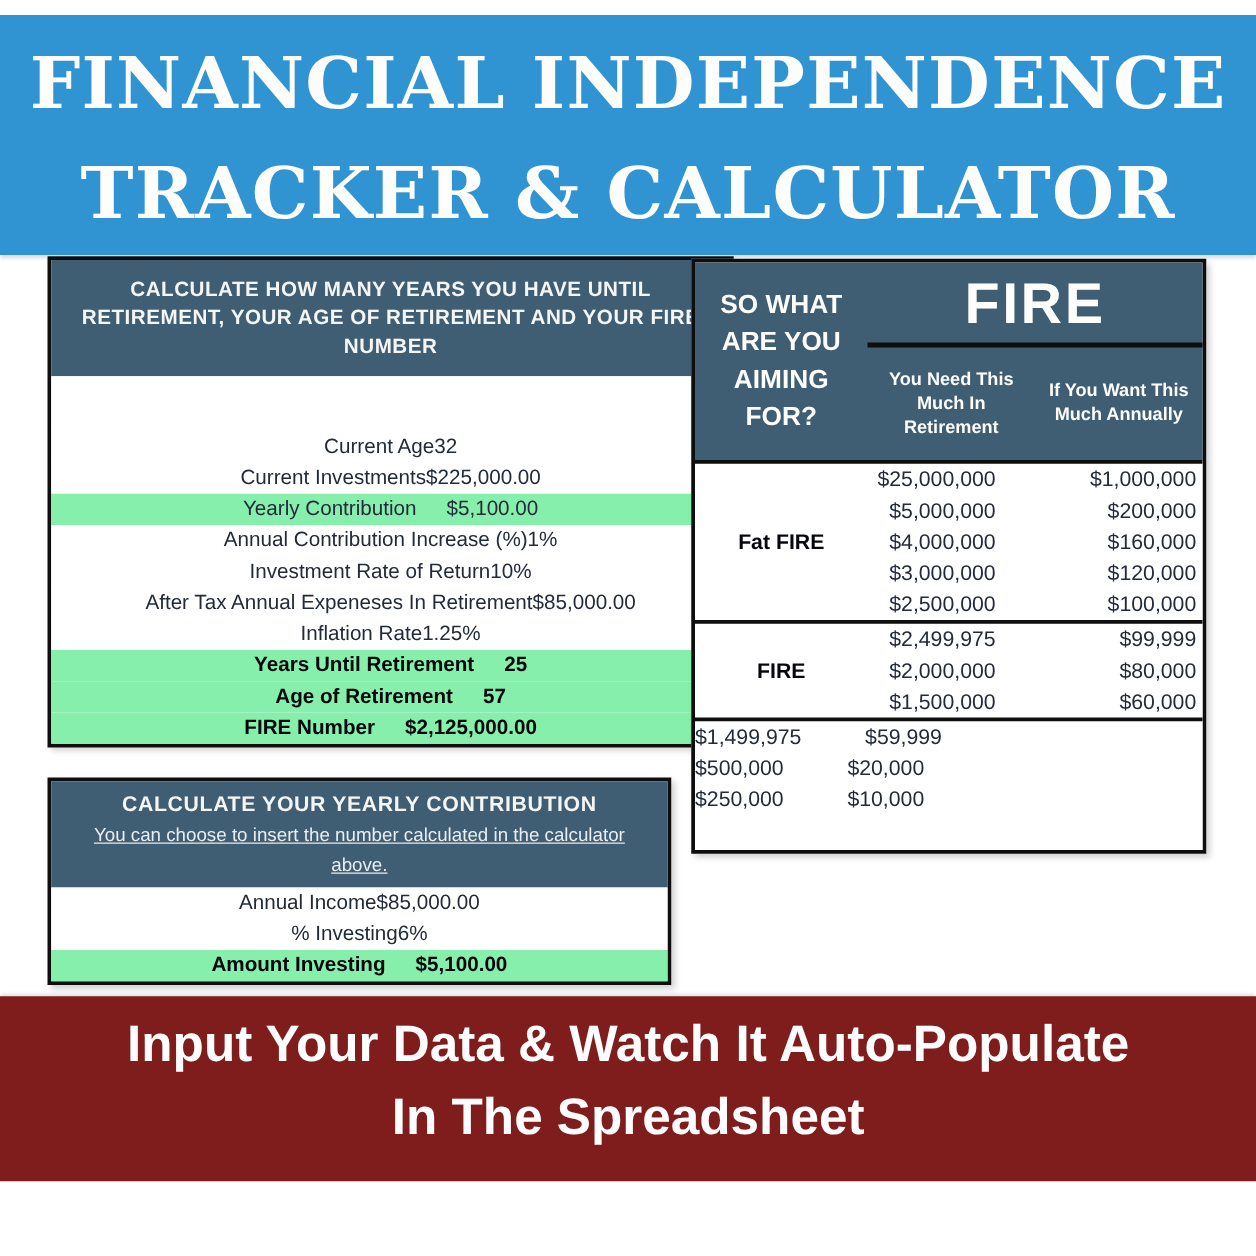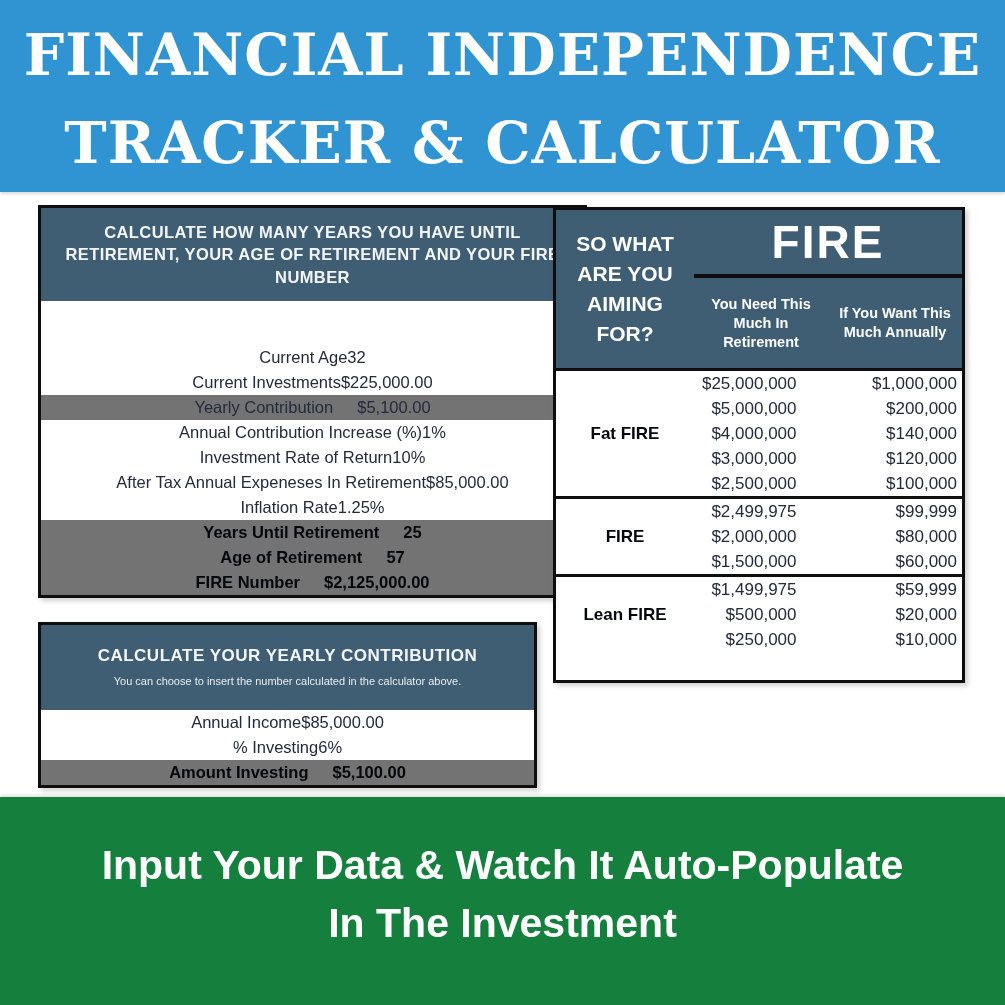--- a/index.html
+++ b/index.html
@@ -4,59 +4,59 @@
 <style>
   * { margin:0; padding:0; box-sizing:border-box; }
   html,body { background:#ffffff; }
   .canvas {
     position:relative; width:1005px; height:1005px; background:#ffffff;
     font-family:"Liberation Sans", sans-serif; overflow:hidden;
   }
 
   
   .top-banner {
-    position:absolute; left:0; top:0; width:1005px; height:192px;
+    position:absolute; left:0; top:12px; width:1005px; height:192px;
     background:#3093d2; display:flex; flex-direction:column;
     align-items:center; justify-content:center; padding-top:6px;
     box-shadow:0 2px 3px rgba(0,0,0,0.15);
   }
   .top-banner .line {
     font-family:"DejaVu Serif", serif; font-weight:700; color:#fdfdfc;
     font-size:57px; line-height:88px; letter-spacing:1px; white-space:nowrap;
   }
 
   
   .sheet-table {
     position:absolute; background:#ffffff; border:3px solid #0e0e0e;
     box-shadow:3px 3px 5px rgba(0,0,0,0.18);
   }
   .slate-head {
     background:#3f5d73; color:#f4f6f5; text-align:center;
     display:flex; flex-direction:column; align-items:center; justify-content:center;
   }
   .row { height:25px; display:flex; align-items:center; justify-content:center;
          padding:0 7px; font-size:16.5px; color:#232a3a; background:#ffffff; }
-  .row.hl { background:#737373;gap:24px; }
+  .row.hl { background:#86efac;gap:24px; }
   .row.bold { font-weight:700; color:#05070d; }
   .row .lbl { text-align:left; }
   .row .val { text-align:right; }
 
   
   .calc-table { left:38px; top:205px; width:549px; }
   .calc-table .slate-head {
     height:93px; font-size:16.5px; font-weight:700; letter-spacing:0.4px;
     line-height:22.5px; padding:6px 12px;
   }
   .blank-row { height:44px; background:#ffffff; }
 
   
   .contrib-table { left:38px; top:622px; width:499px; }
   .contrib-table .slate-head { height:85px; padding:6px 16px; }
   .contrib-title { font-size:17px; font-weight:700; letter-spacing:0.5px; line-height:26px; }
-  .contrib-sub { font-size:11px; line-height:24px; color:#e9eef0; font-weight:400; }
+  .contrib-sub { font-size:15px; line-height:24px; color:#e9eef0; font-weight:400;text-decoration:underline; }
 
   
   .fire-table { left:553px; top:207px; width:412px; }
   .fire-header { height:158px; background:#3f5d73; display:grid; grid-template-columns:138px 1fr; }
   .fire-corner {
     color:#fdfdfc; font-weight:700; font-size:21px; line-height:30px;
     display:flex; align-items:center; justify-content:center; text-align:center;
     padding:0 8px;
   }
   .fire-head-right { display:flex; flex-direction:column; }
@@ -78,22 +78,22 @@
     font-weight:700; font-size:17px; color:#05070d;
   }
   .fire-row { display:grid; grid-template-columns:1fr 1fr; height:25px;gap:39px; }
   .fire-row .cell { display:flex; align-items:center; justify-content:flex-end;
                     font-size:17px; color:#232a3a; }
   .fire-row .c2 { padding-right:12px; }
   .fire-row .c3 { padding-right:5px; }
 
   
   .bottom-banner {
-    position:absolute; left:0; top:797px; width:1005px; height:208px;
-    background:#15803d; display:flex; flex-direction:column;
+    position:absolute; left:0; top:797px; width:1005px; height:148px;
+    background:#7f1d1d; display:flex; flex-direction:column;
     align-items:center; justify-content:center; padding-bottom:14px;
     box-shadow:0 -2px 3px rgba(0,0,0,0.12);
   }
   .bottom-banner .line {
     color:#fdfdfd; font-weight:700; font-size:41px; line-height:58px; white-space:nowrap;
   }
 </style>
 </head>
 <body>
 
@@ -187,21 +187,21 @@
         <div class="fire-row">
           <span class="cell c2">$25,000,000</span>
           <span class="cell c3">$1,000,000</span>
         </div>
         <div class="fire-row">
           <span class="cell c2">$5,000,000</span>
           <span class="cell c3">$200,000</span>
         </div>
         <div class="fire-row">
           <span class="cell c2">$4,000,000</span>
-          <span class="cell c3">$140,000</span>
+          <span class="cell c3">$160,000</span>
         </div>
         <div class="fire-row">
           <span class="cell c2">$3,000,000</span>
           <span class="cell c3">$120,000</span>
         </div>
         <div class="fire-row">
           <span class="cell c2">$2,500,000</span>
           <span class="cell c3">$100,000</span>
         </div>
       </div>
@@ -219,36 +219,35 @@
           <span class="cell c3">$80,000</span>
         </div>
         <div class="fire-row">
           <span class="cell c2">$1,500,000</span>
           <span class="cell c3">$60,000</span>
         </div>
       </div>
     </div>
 
     <div class="fire-section pad-bottom">
-      <div class="fire-label">Lean FIRE</div>
       <div class="fire-rows">
         <div class="fire-row">
           <span class="cell c2">$1,499,975</span>
           <span class="cell c3">$59,999</span>
         </div>
         <div class="fire-row">
           <span class="cell c2">$500,000</span>
           <span class="cell c3">$20,000</span>
         </div>
         <div class="fire-row">
           <span class="cell c2">$250,000</span>
           <span class="cell c3">$10,000</span>
         </div>
       </div>
     </div>
   </div>
 
   <div class="bottom-banner">
     <div class="line">Input Your Data &amp; Watch It Auto-Populate</div>
-    <div class="line">In The Investment</div>
+    <div class="line">In The Spreadsheet</div>
   </div>
 
 </div>
 
 </body></html>

